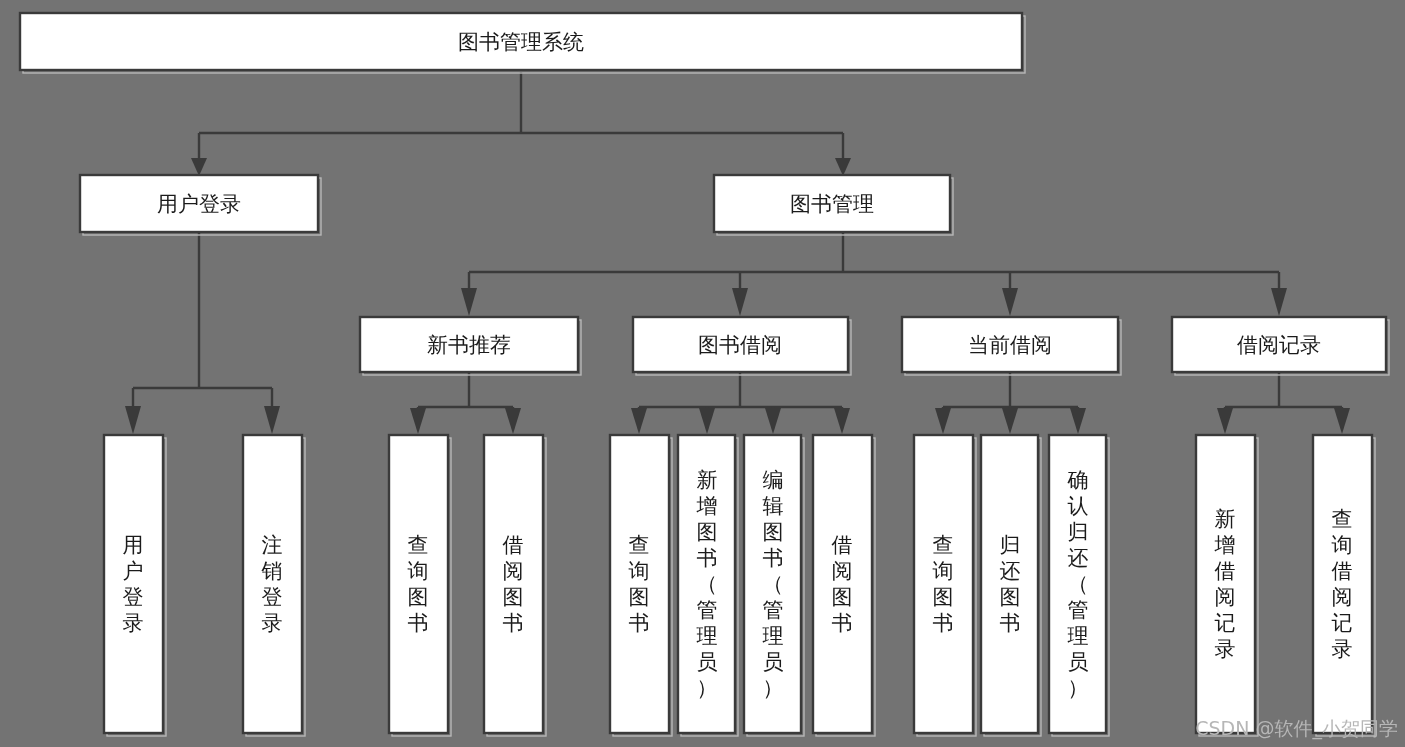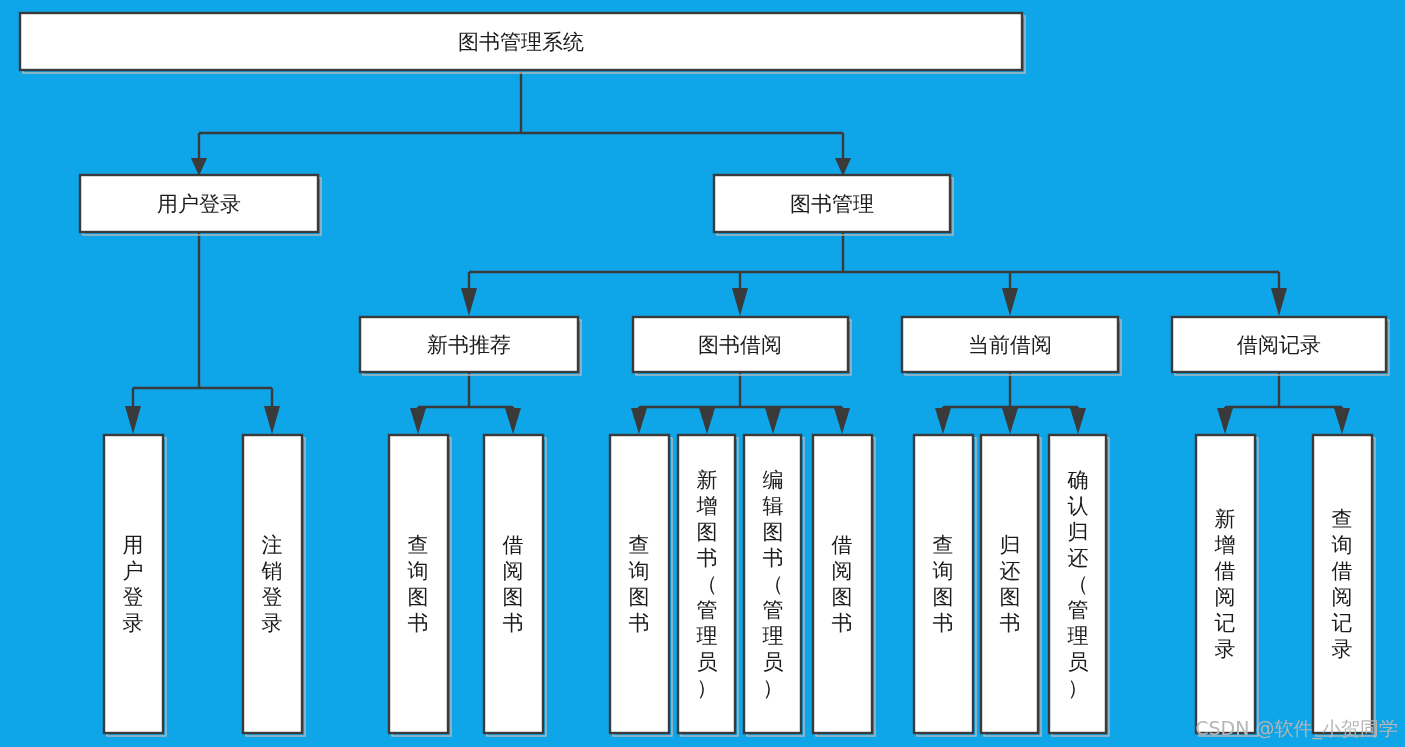--- a/index.html
+++ b/index.html
@@ -8,21 +8,21 @@
     padding: 0;
     background: #ffffff;
   }
   body {
     font-family: "DejaVu Sans", "Liberation Sans", sans-serif;
   }
   #diagram-root {
     position: relative;
     width: 1405px;
     height: 747px;
-    background: #0ea5e9;
+    background: #737373;
     overflow: hidden;
   }
   svg.diagram-canvas {
     position: absolute;
     left: 0;
     top: 0;
     width: 1405px;
     height: 747px;
     display: block;
   }

